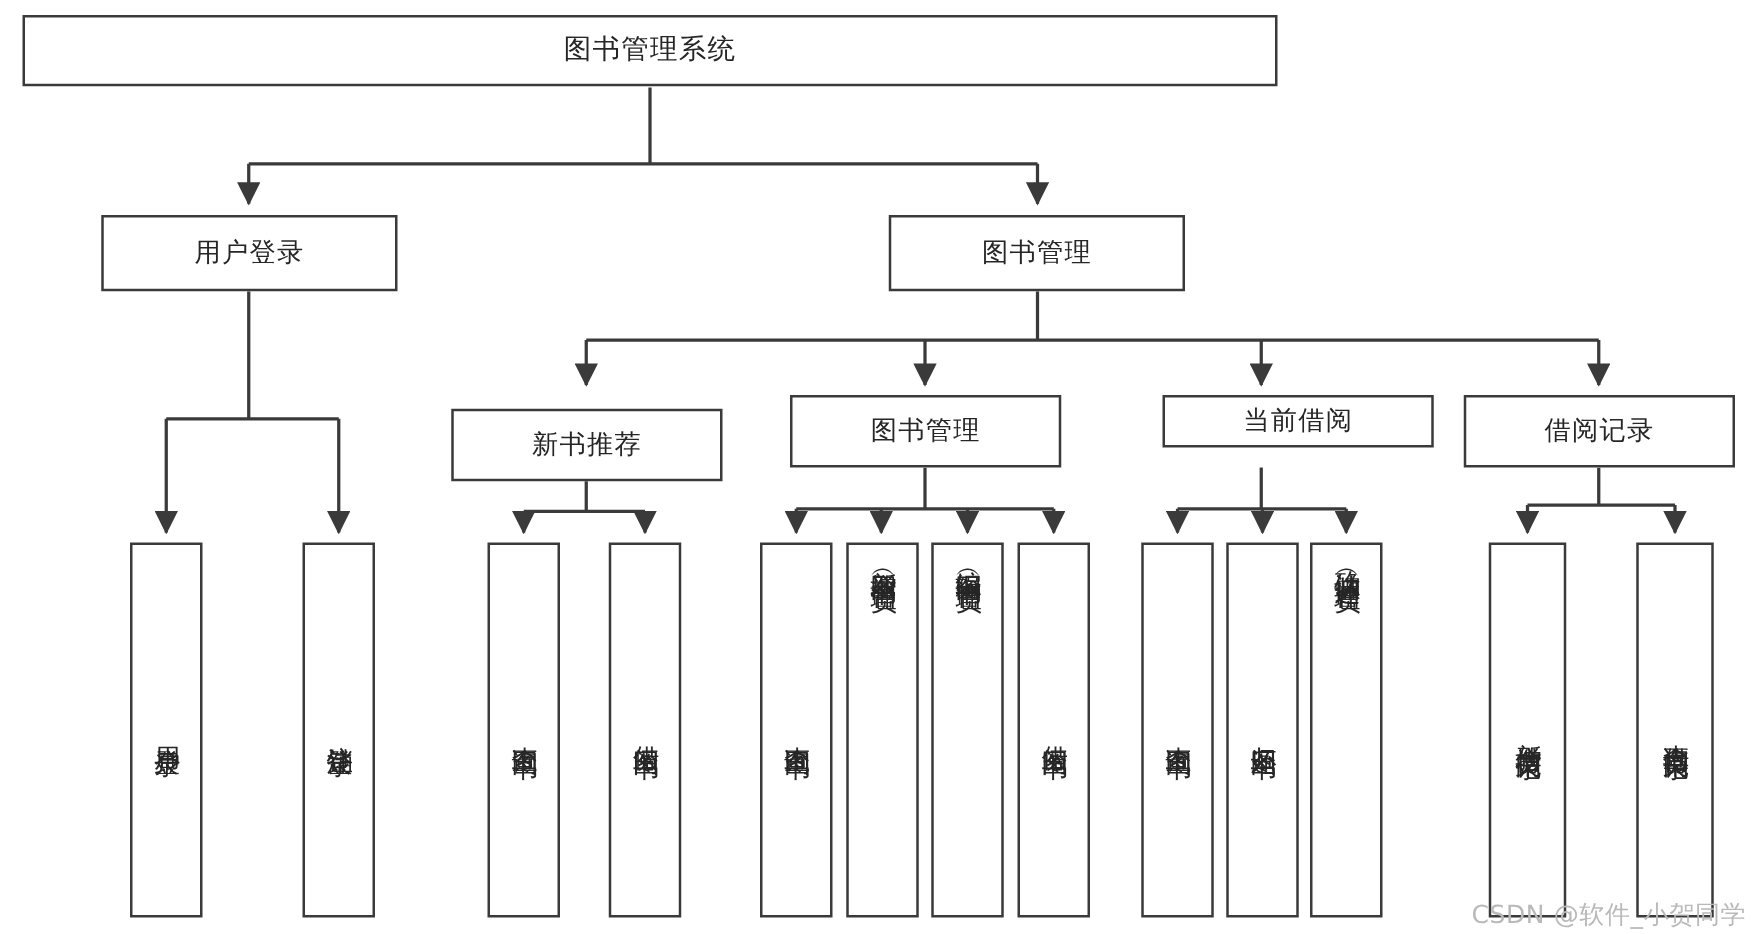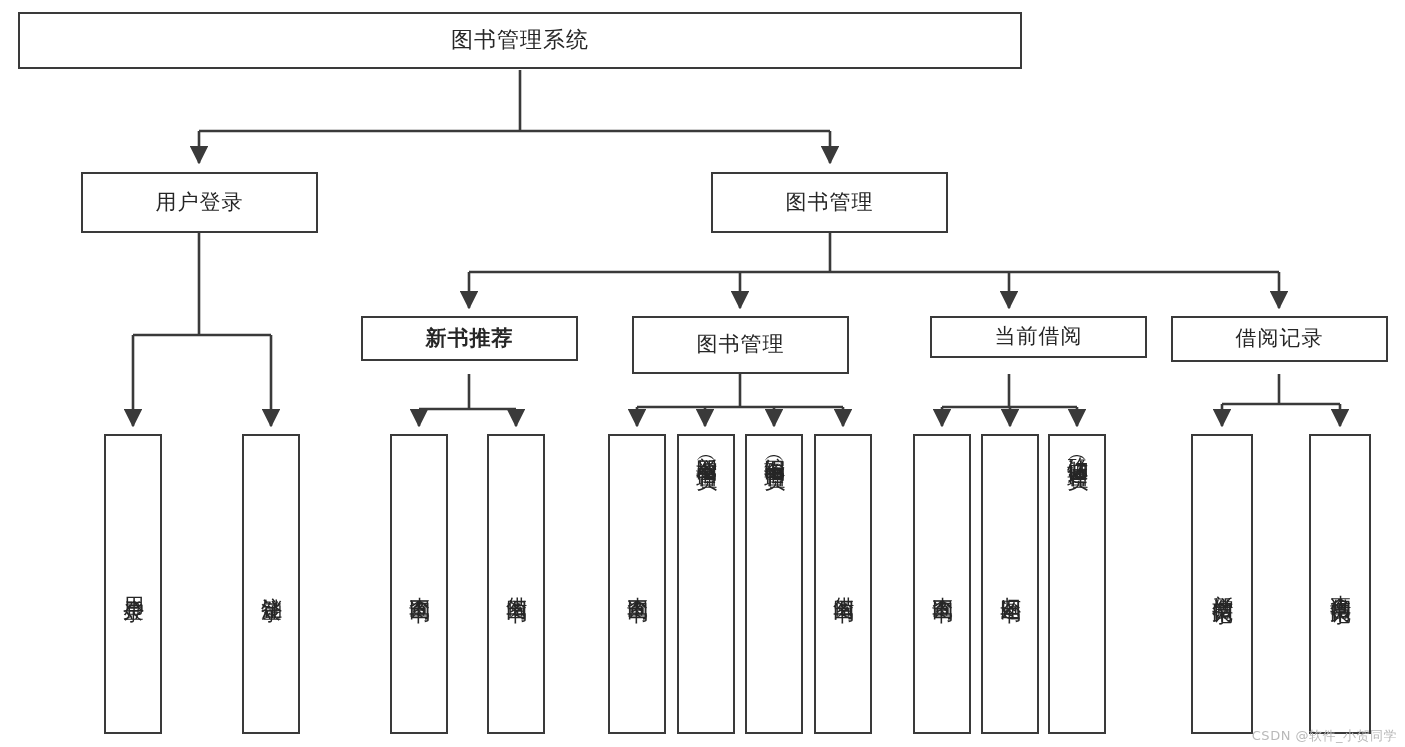--- a/index.html
+++ b/index.html
@@ -54,21 +54,21 @@
   }
   .node.leaf.centered{
     align-items:center;
     padding-top:0;
   }
 
   .watermark{
     position:absolute;
     right:8px;
     bottom:2px;
-    font-size:13px;
+    font-size:20px;
     color:#b9b9b9;
     letter-spacing:0.5px;
     z-index:9;
     white-space:nowrap;
     font-family:"DejaVu Sans","Liberation Sans",sans-serif;
   }
 </style>
 </head>
 <body>
 
@@ -128,30 +128,30 @@
     <span class="label">图书管理系统</span>
   </div>
 
   <div class="node horiz" style="left:81px;top:172px;width:237px;height:61px;">
     <span class="label">用户登录</span>
   </div>
   <div class="node horiz" style="left:711px;top:172px;width:237px;height:61px;text-align:right;">
     <span class="label">图书管理</span>
   </div>
 
-  <div class="node horiz" style="left:361px;top:316px;width:217px;height:45px;font-weight:bold;">
+  <div class="node horiz" style="left:361px;top:327px;width:217px;height:58px;">
     <span class="label">新书推荐</span>
   </div>
   <div class="node horiz" style="left:632px;top:316px;width:217px;height:58px;">
     <span class="label">图书管理</span>
   </div>
   <div class="node horiz" style="left:901px;top:316px;width:217px;height:42px;margin-left:29px;">
     <span class="label">当前借阅</span>
   </div>
-  <div class="node horiz" style="left:1171px;top:316px;width:217px;height:46px;">
+  <div class="node horiz" style="left:1171px;top:316px;width:217px;height:58px;">
     <span class="label">借阅记录</span>
   </div>
 
   <div class="node leaf centered" style="left:104px;top:434px;width:58px;height:300px;">
     <span class="label">用户登录</span>
   </div>
   <div class="node leaf centered" style="left:242px;top:434px;width:58px;height:300px;">
     <span class="label">注销登录</span>
   </div>
 

